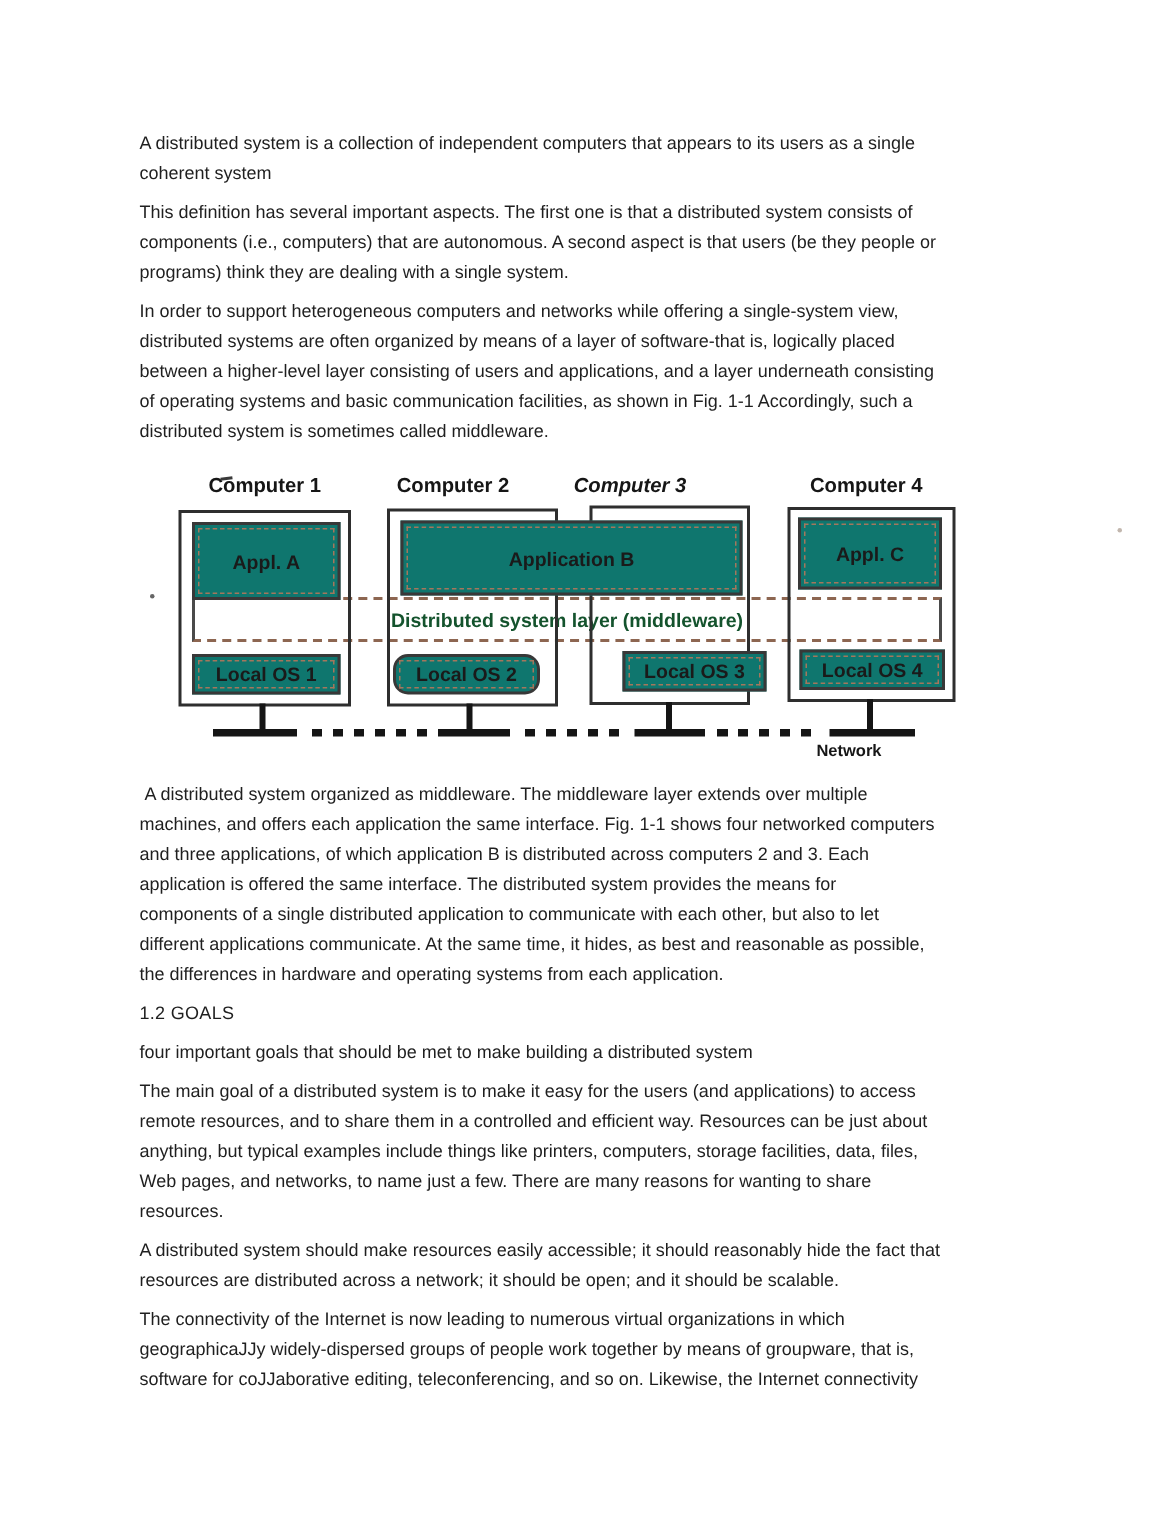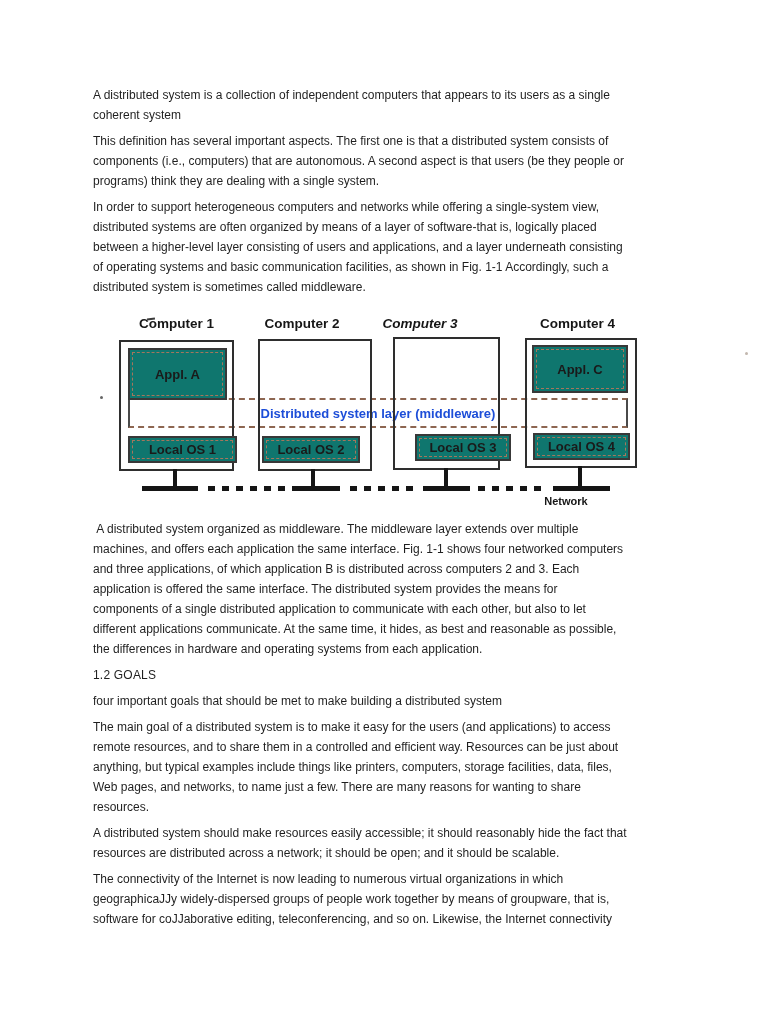--- a/index.html
+++ b/index.html
@@ -20,21 +20,21 @@
   }
   
   .figure{position:absolute;left:115px;top:316px;width:552px;height:202px;background:#fff;}
   .comp-label{position:absolute;top:0;height:16px;text-align:center;
     font-weight:bold;font-size:13.5px;color:#161616;z-index:4;}
   .comp-box{position:absolute;box-sizing:border-box;border:2px solid #2e2e2e;background:transparent;z-index:2;}
   .mw-bar{position:absolute;left:13px;top:82px;width:500px;height:30px;box-sizing:border-box;
     background:#fff;border-top:2px dashed #8d6651;border-bottom:2px dashed #8d6651;
     border-left:2px solid #4a4a4a;border-right:2px solid #4a4a4a;z-index:1;
     display:flex;align-items:center;justify-content:center;
-    font-weight:bold;font-size:13px;color:#1d4ed8;}
+    font-weight:bold;font-size:13px;color:#14532d;}
   .dbox{position:absolute;box-sizing:border-box;background:#0f766e;border:2px solid #383838;z-index:3;}
   .dbox-in{position:absolute;inset:2px;border:1px dashed #a5765c;
     display:flex;align-items:center;justify-content:center;
     font-weight:bold;font-size:13px;color:#1a1a1a;white-space:nowrap;}
   .drop{position:absolute;width:4px;background:#151515;z-index:2;}
   .bus-solid{position:absolute;top:170px;height:5px;background:#151515;z-index:2;}
   .bus-dots{position:absolute;top:170px;height:5px;z-index:2;
     background:repeating-linear-gradient(90deg,#151515 0 7px,transparent 7px 14px);}
   .net-label{position:absolute;left:405px;top:179px;width:92px;text-align:center;
     font-weight:bold;font-size:11px;color:#161616;}
@@ -78,32 +78,37 @@
     <div class="comp-box" style="left:4px;top:24px;width:115px;height:131px;"></div>
     <div class="comp-box" style="left:143px;top:23px;width:114px;height:132px;"></div>
     <div class="comp-box" style="left:278px;top:21px;width:107px;height:133px;"></div>
     <div class="comp-box" style="left:410px;top:22px;width:112px;height:130px;"></div>
 
     <div class="dbox" style="left:13px;top:32px;width:99px;height:52px;">
       <div class="dbox-in">
           <span>Appl. A</span>
         </div>
     </div>
+    <div class="dbox" style="left:152px;top:31px;width:228px;height:50px;">
+      <div class="dbox-in">
+          <span>Application B</span>
+        </div>
+    </div>
     <div class="dbox" style="left:417px;top:29px;width:96px;height:48px;">
       <div class="dbox-in">
           <span>Appl. C</span>
         </div>
     </div>
 
-    <div class="dbox" style="left:13px;top:120px;width:109px;height:27px;">
+    <div class="dbox" style="left:13px;top:120px;width:99px;height:27px;">
       <div class="dbox-in">
           <span>Local OS 1</span>
         </div>
     </div>
-    <div class="dbox" style="left:147px;top:120px;width:98px;height:27px;">
+    <div class="dbox" style="left:147px;top:120px;width:98px;height:27px;border-radius:10px;">
       <div class="dbox-in">
           <span>Local OS 2</span>
         </div>
     </div>
     <div class="dbox" style="left:300px;top:118px;width:96px;height:27px;">
       <div class="dbox-in">
           <span>Local OS 3</span>
         </div>
     </div>
     <div class="dbox" style="left:418px;top:117px;width:97px;height:27px;">

